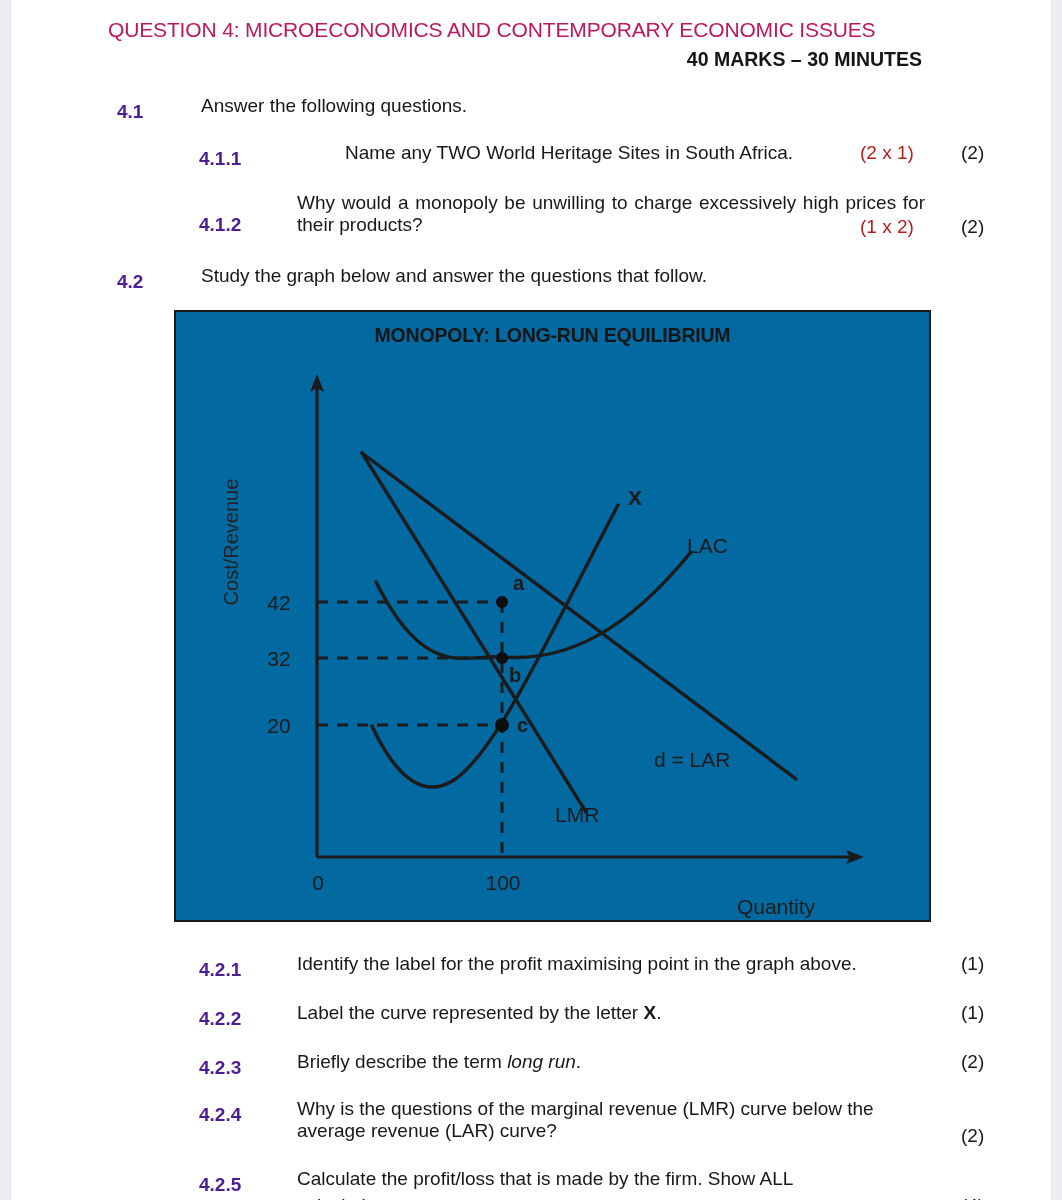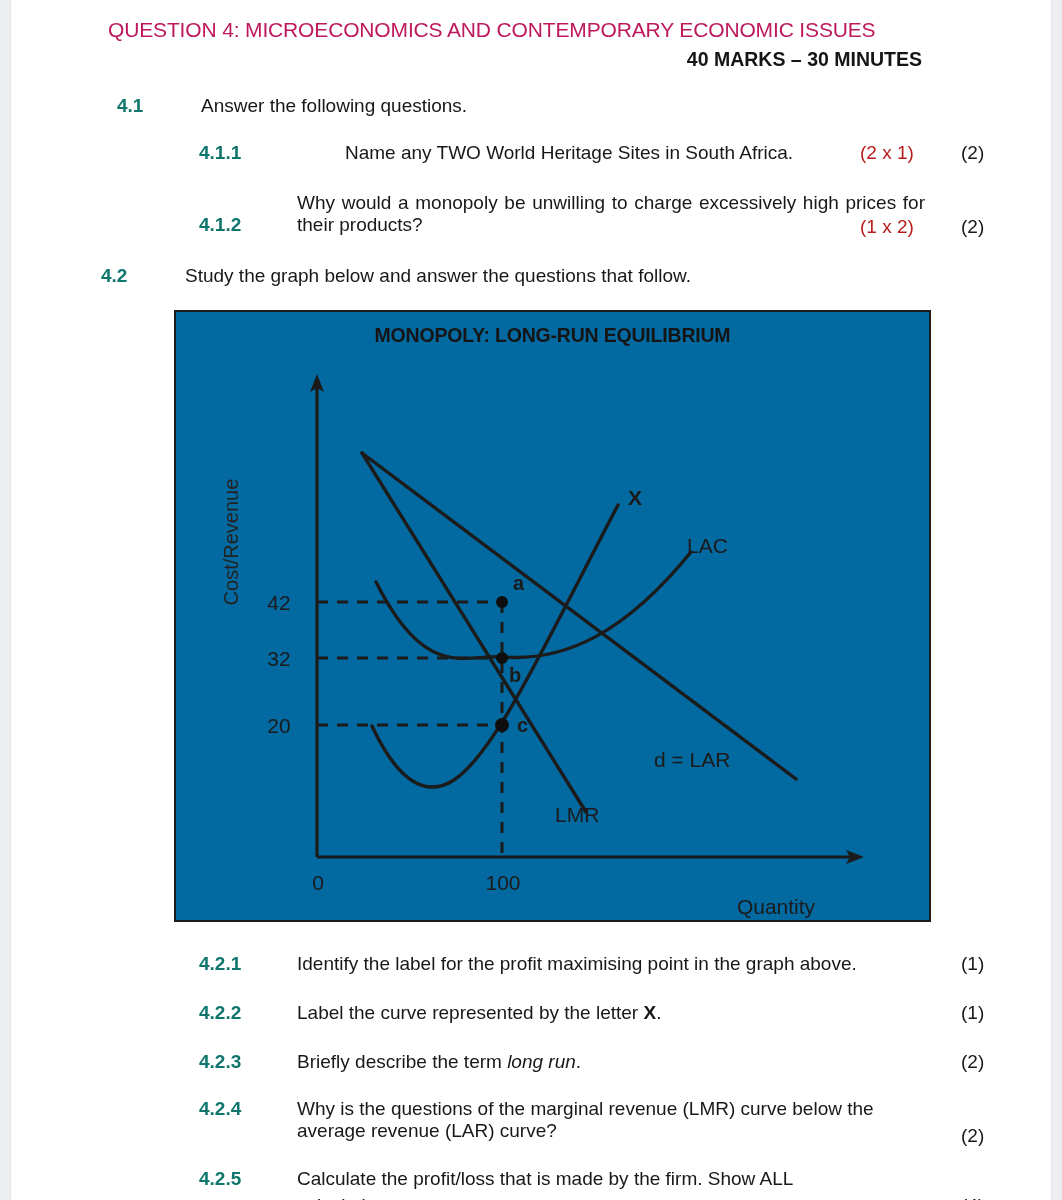--- a/index.html
+++ b/index.html
@@ -52,21 +52,22 @@
   .qrow {
     position: absolute;
     display: flex;
     align-items: flex-start;
     font-size: 19px;
     color: #17181a;
   }
   .qnum {
     flex: 0 0 auto;
     font-weight: bold;
-    color: #0f766e;
+    color: #4c1d95;
+    margin-top: 6px;
   }
   .qtext {
     flex: 0 0 auto;
   }
   .marks-mult {
     position: absolute;
     font-size: 19px;
     color: #b91c1c;
     white-space: nowrap;
   }
@@ -152,21 +153,21 @@
   <div class="marks-mult" style="left:849px; top:142px;">(2 x 1)</div>
   <div class="marks-val" style="left:950px; top:142px;">(2)</div>
 
   <div class="qrow" style="left:188px; top:192px; width:726px;align-items:flex-end;">
     <span class="qnum" style="width:98px;">4.1.2</span>
     <span class="qtext just" style="width:628px;">Why would a monopoly be unwilling to charge excessively high prices for their products?</span>
   </div>
   <div class="marks-mult" style="left:849px; top:216px;">(1 x 2)</div>
   <div class="marks-val" style="left:950px; top:216px;">(2)</div>
 
-  <div class="qrow" style="left:90px; top:265px;">
+  <div class="qrow" style="left:106px; top:265px;">
     <span class="qnum" style="width:84px;">4.2</span>
     <span class="qtext">Study the graph below and answer the questions that follow.</span>
   </div>
 
   <div class="graphbox">
     <div class="graph-title">MONOPOLY: LONG-RUN EQUILIBRIUM</div>
 
     <svg width="753" height="608" viewBox="0 0 753 608">
 
       <g stroke="#1b1b1b" stroke-width="3.2" fill="none">

